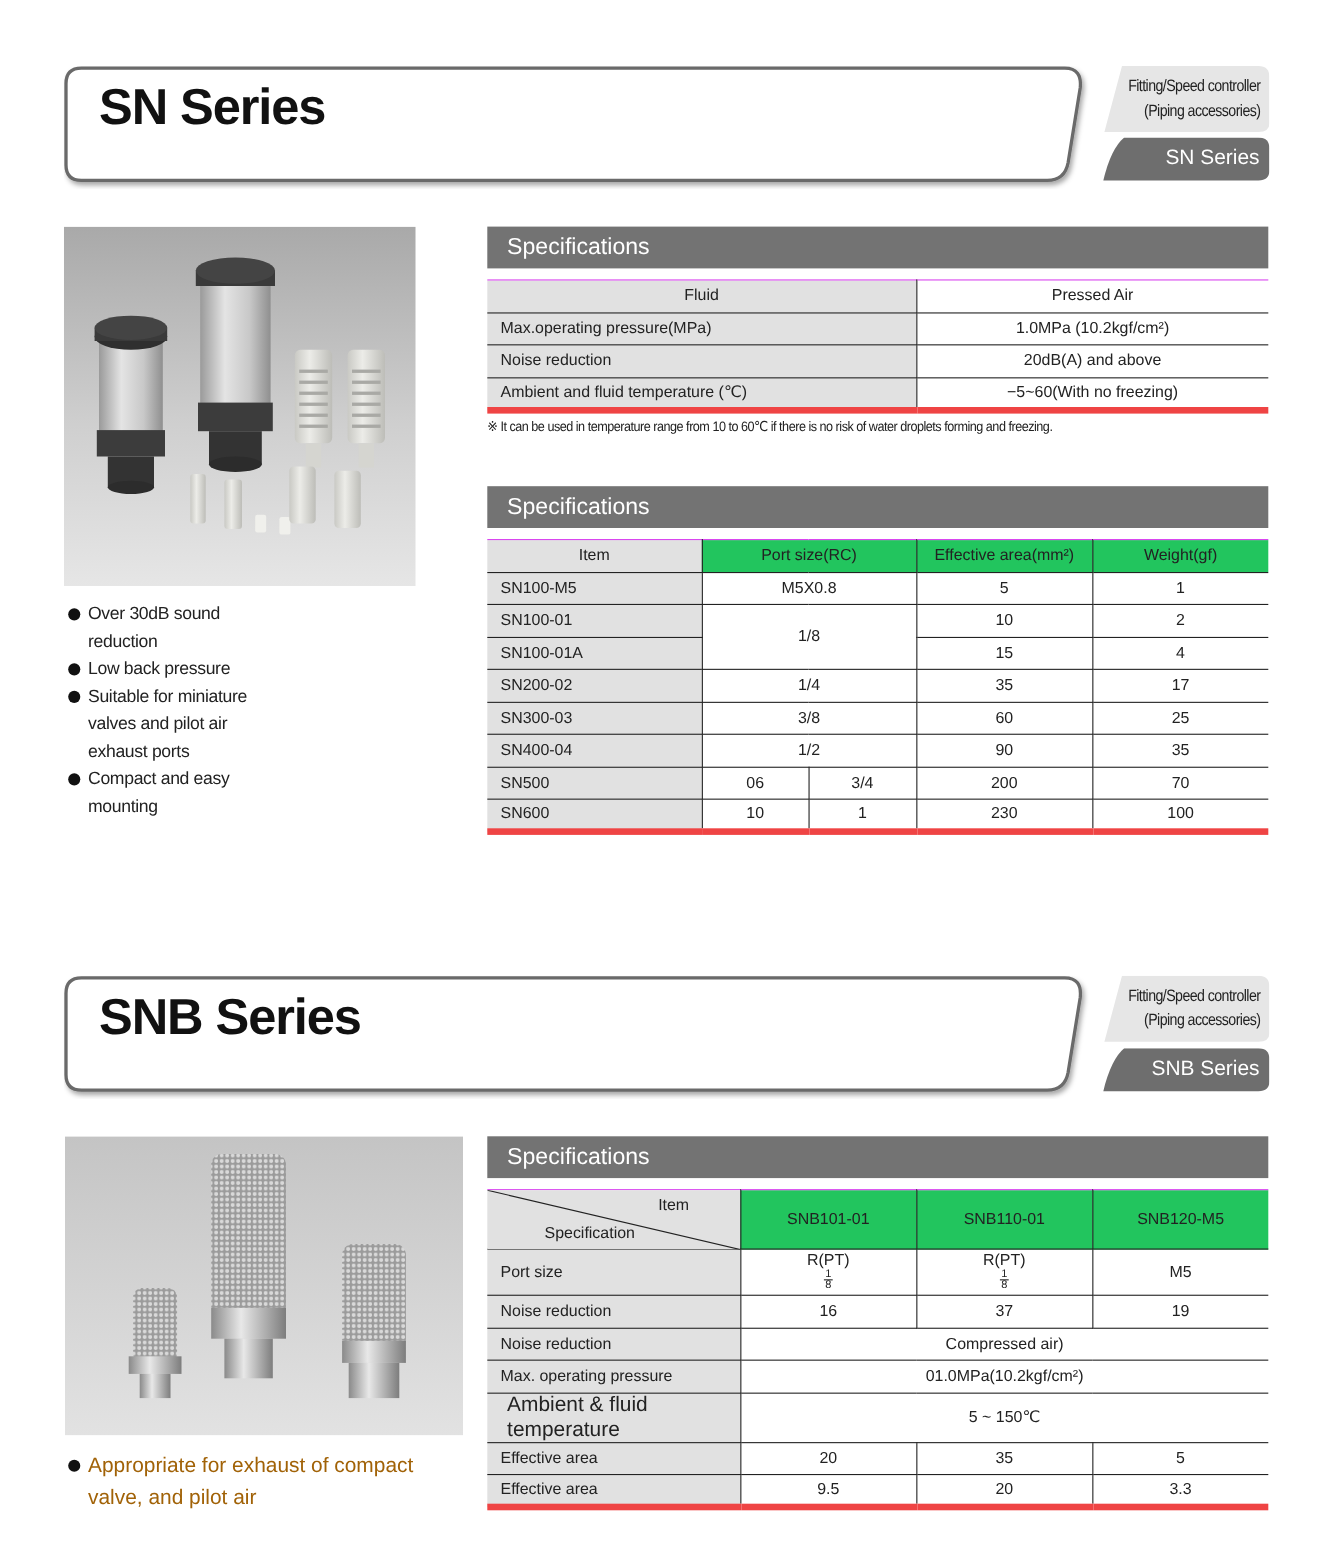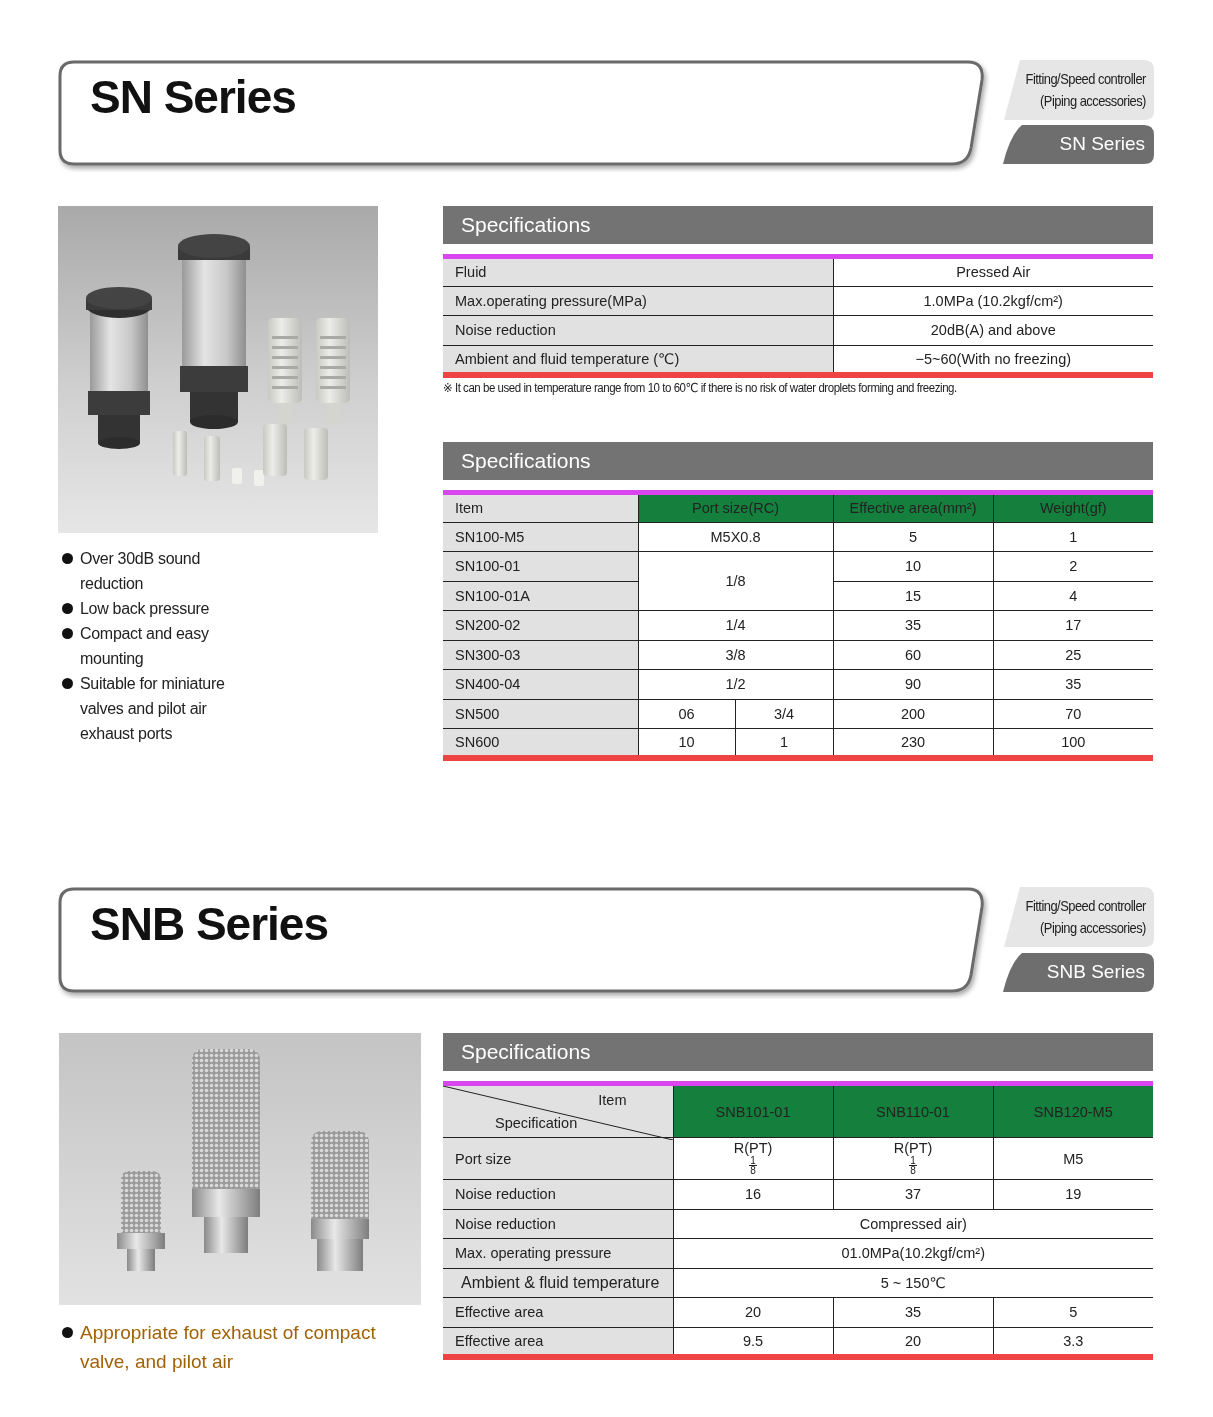--- a/index.html
+++ b/index.html
@@ -24,26 +24,26 @@
   .bullets li .dot { position: absolute; left: 2px; width: 11px; height: 11px; border-radius: 50%; background: #111; }
   .sn-bullets { left: 60px; top: 546px; width: 190px; font-size: 16px; line-height: 25px; color: #222; letter-spacing: -0.3px; }
   .sn-bullets li .dot { top: 7px; }
   .snb-bullets { left: 60px; top: 1318px; width: 340px; font-size: 19px; line-height: 29px; color: #a16207; }
   .snb-bullets li .dot { top: 9px; }
 
   .spec-bar { position: absolute; left: 443px; width: 710px; height: 38px; background: #737373; color: #fff; font-size: 21px; padding: 7px 0 4px 18px; }
 
   table.spec { position: absolute; left: 443px; width: 710px; border-collapse: collapse; font-size: 14.5px; color: #222; }
   table.spec td { border: 1px solid #222; height: 29.5px; padding: 0 12px; text-align: center; vertical-align: middle; }
-  table.spec tr:first-child td { border-top: 5px solid #d946ef; }
+  table.spec tr:first-child td { border-top: 1px solid #d946ef; text-align: center; }
   table.spec tr:last-child td { border-bottom: 6px solid #ef4444; }
   table.spec td:first-child { border-left: none; }
   table.spec td:last-child { border-right: none; margin-top: 16px; }
   table.spec td.label { background: #e1e1e1; text-align: left; }
-  table.spec td.head { background: #15803d; }
+  table.spec td.head { background: #22c55e; }
 
   .note { position: absolute; left: 443px; top: 380px; font-size: 12.5px; color: #222; letter-spacing: -0.5px; transform: scaleX(0.92); transform-origin: left top; white-space: nowrap; }
 
   .diag-cell { position: relative; }
   .diag-cell svg { position: absolute; left: 0; top: 0; }
   .diag-item { position: absolute; right: 46px; top: 6px; }
   .diag-spec { position: absolute; left: 12px; bottom: 6px; margin-left: 40px; }
   .frac { display: inline-block; font-size: 10px; line-height: 9px; text-align: center; }
   .frac .num { display: block; border-bottom: 1px solid #222; padding: 0 1px; }
   .frac .den { display: block; }
@@ -142,22 +142,22 @@
       <rect x="196" y="264" width="10" height="16" rx="2" fill="#f0f0ec"></rect>
       <rect x="205" y="218" width="24" height="52" rx="4" fill="url(#plas)"></rect>
       <rect x="246" y="222" width="24" height="52" rx="4" fill="url(#plas)"></rect>
     </g>
   </svg>
 </div>
 
 <ul class="bullets sn-bullets">
   <li><span class="dot"></span><span>Over 30dB sound</span><br><span>reduction</span></li>
   <li><span class="dot"></span><span>Low back pressure</span></li>
+  <li><span class="dot"></span><span>Suitable for miniature</span><br><span>valves and pilot air</span><br><span>exhaust ports</span></li>
   <li><span class="dot"></span><span>Compact and easy</span><br><span>mounting</span></li>
-  <li><span class="dot"></span><span>Suitable for miniature</span><br><span>valves and pilot air</span><br><span>exhaust ports</span></li>
 </ul>
 
 <div class="spec-bar" style="top:206px;">Specifications</div>
 <table class="spec" style="top:254px;">
   <colgroup>
       <col style="width:390px">
       <col style="width:320px">
     </colgroup>
   <tbody>
       <tr>
@@ -354,21 +354,21 @@
   </tr>
   <tr>
     <td class="label">Noise reduction</td>
     <td colspan="3">Compressed air)</td>
   </tr>
   <tr>
     <td class="label">Max. operating pressure</td>
     <td colspan="3">01.0MPa(10.2kgf/cm²)</td>
   </tr>
   <tr>
-    <td class="label" style="font-size:16px;padding-left:18px;">Ambient &amp; fluid temperature</td>
+    <td class="label" style="font-size:19px;padding-left:18px;">Ambient &amp; fluid temperature</td>
     <td colspan="3">5 ~ 150℃</td>
   </tr>
   <tr>
     <td class="label">Effective area</td>
     <td>20</td>
     <td>35</td>
     <td>5</td>
   </tr>
   <tr>
     <td class="label">Effective area</td>

